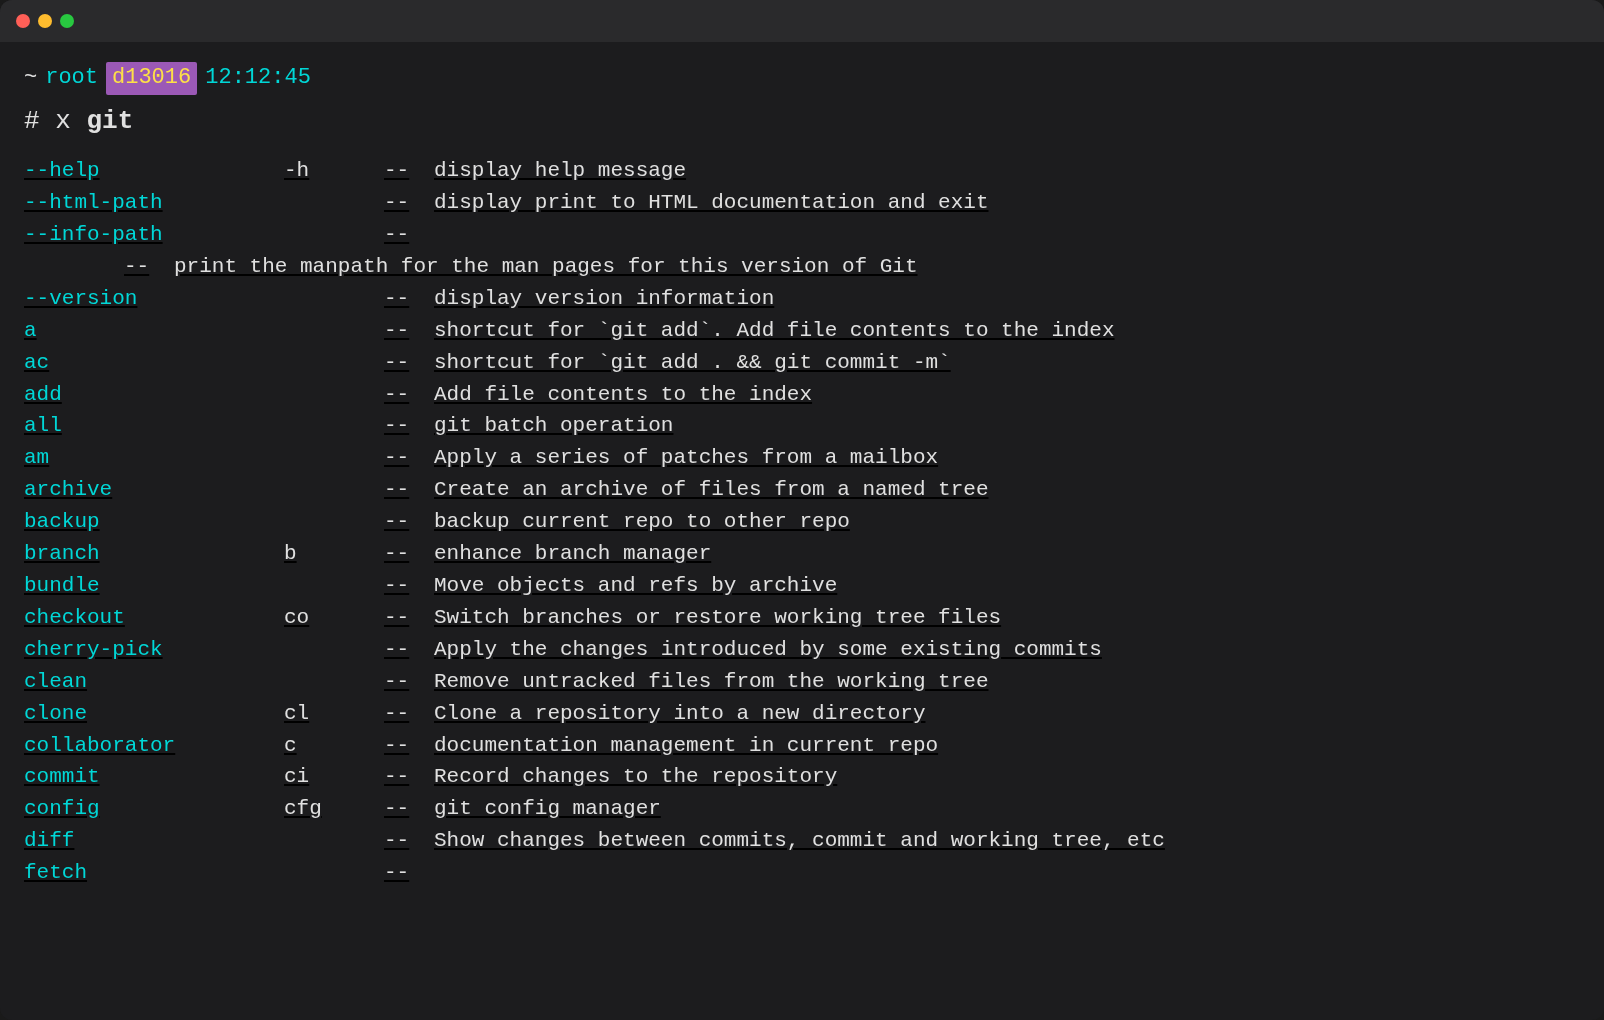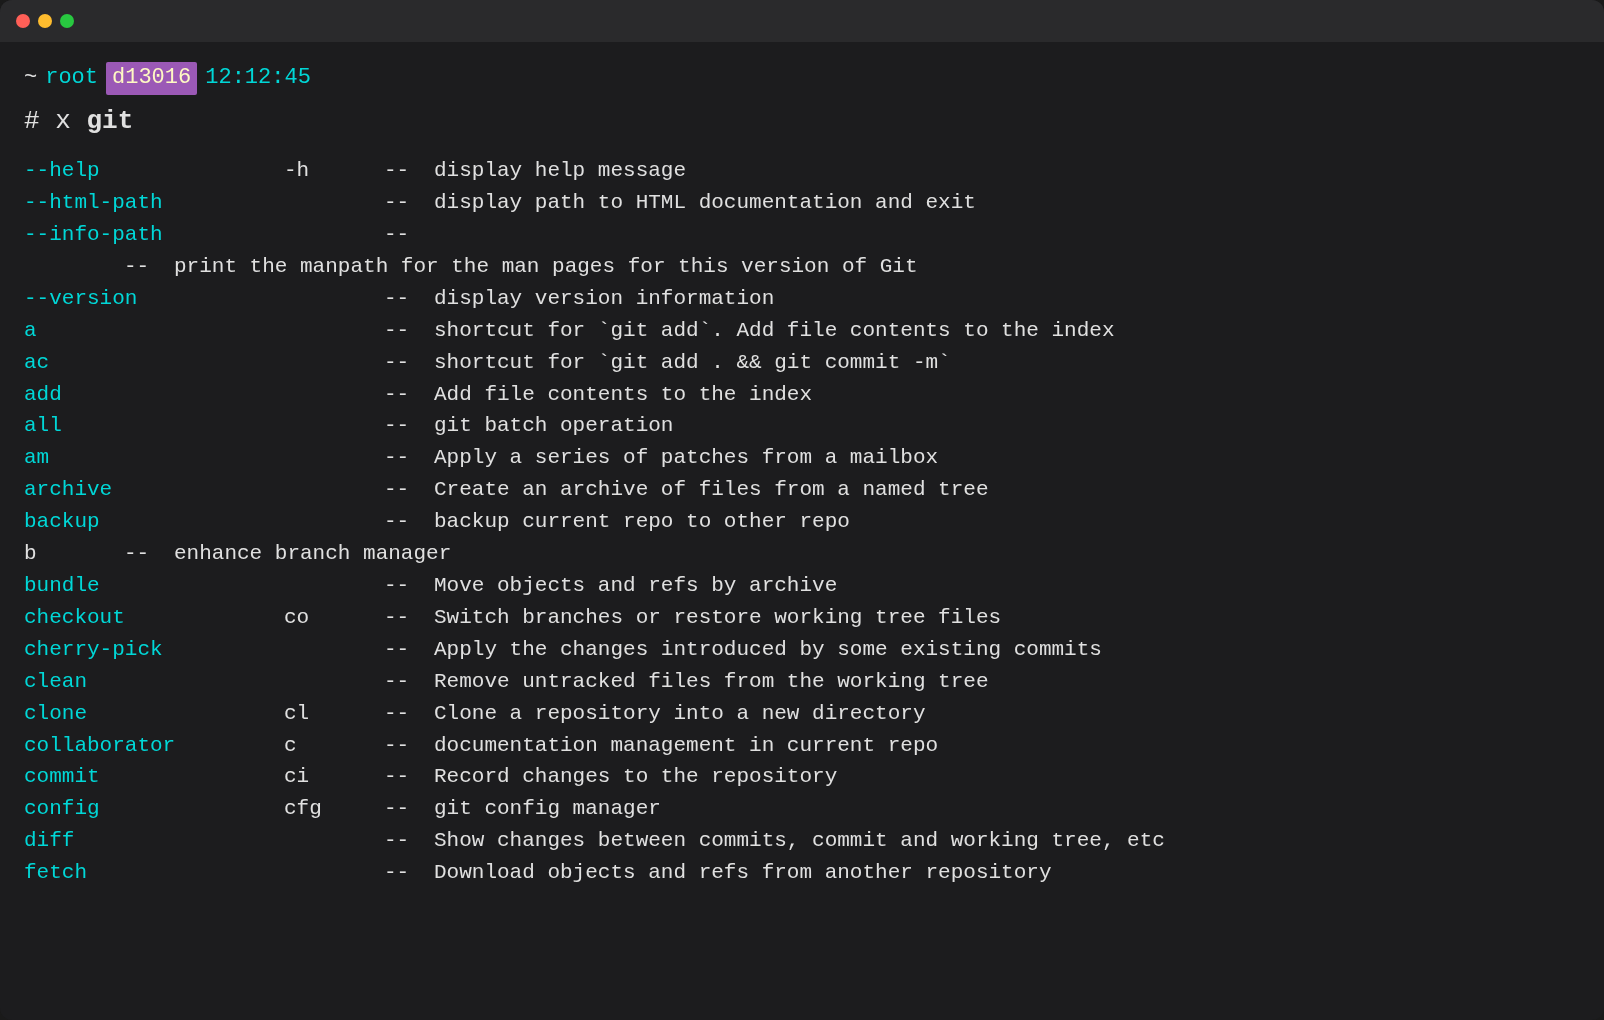--- a/index.html
+++ b/index.html
@@ -65,21 +65,21 @@
       color: #e0e0e0;
     }
 
     .prompt-user {
       color: #00d7d7;
       text-align: center;
     }
 
     .prompt-hash-highlight {
       background: #9b59b6;
-      color: #fef9c3;
+      color: #fde047;
       padding: 1px 6px;
       border-radius: 2px;
     }
 
     .prompt-time {
       color: #00d7d7;
     }
 
     .command-line {
       font-size: 26px;
@@ -93,20 +93,21 @@
 
     .output-table {
       font-size: 21px;
       line-height: 1.52;
       width: 100%;
     }
 
     .output-row {
       display: flex;
       align-items: baseline;
+      text-decoration: underline;
     }
 
     .col-cmd {
       color: #00d7d7;
       min-width: 260px;
       flex-shrink: 0;
     }
 
     .col-alias {
       color: #e0e0e0;
@@ -153,21 +154,21 @@
     <div class="output-row">
           <span class="col-cmd">--help</span>
           <span class="col-alias">-h</span>
           <span class="col-sep">--</span>
           <span class="col-desc">display help message</span>
         </div>
         <div class="output-row">
           <span class="col-cmd">--html-path</span>
           <span class="col-alias"></span>
           <span class="col-sep">--</span>
-          <span class="col-desc">display path to HTML documentation and exit</span>
+          <span class="col-desc">display print to HTML documentation and exit</span>
         </div>
         <div class="output-row">
           <span class="col-cmd">--info-path</span>
           <span class="col-alias"></span>
           <span class="col-sep">--</span>
         </div>
         <div class="output-row">
           <span class="col-alias"></span>
           <span class="col-sep">--</span>
           <span class="col-desc">print the manpath for the man pages for this version of Git</span>
@@ -214,20 +215,21 @@
           <span class="col-sep">--</span>
           <span class="col-desc">Create an archive of files from a named tree</span>
         </div>
         <div class="output-row">
           <span class="col-cmd">backup</span>
           <span class="col-alias"></span>
           <span class="col-sep">--</span>
           <span class="col-desc">backup current repo to other repo</span>
         </div>
         <div class="output-row">
+          <span class="col-cmd">branch</span>
           <span class="col-alias">b</span>
           <span class="col-sep">--</span>
           <span class="col-desc">enhance branch manager</span>
         </div>
         <div class="output-row">
           <span class="col-cmd">bundle</span>
           <span class="col-alias"></span>
           <span class="col-sep">--</span>
           <span class="col-desc">Move objects and refs by archive</span>
         </div>
@@ -276,18 +278,17 @@
         <div class="output-row">
           <span class="col-cmd">diff</span>
           <span class="col-alias"></span>
           <span class="col-sep">--</span>
           <span class="col-desc">Show changes between commits, commit and working tree, etc</span>
         </div>
         <div class="output-row">
           <span class="col-cmd">fetch</span>
           <span class="col-alias"></span>
           <span class="col-sep">--</span>
-          <span class="col-desc">Download objects and refs from another repository</span>
         </div>
       </div>
 
   </div>
 </div>
 
 </body></html>

